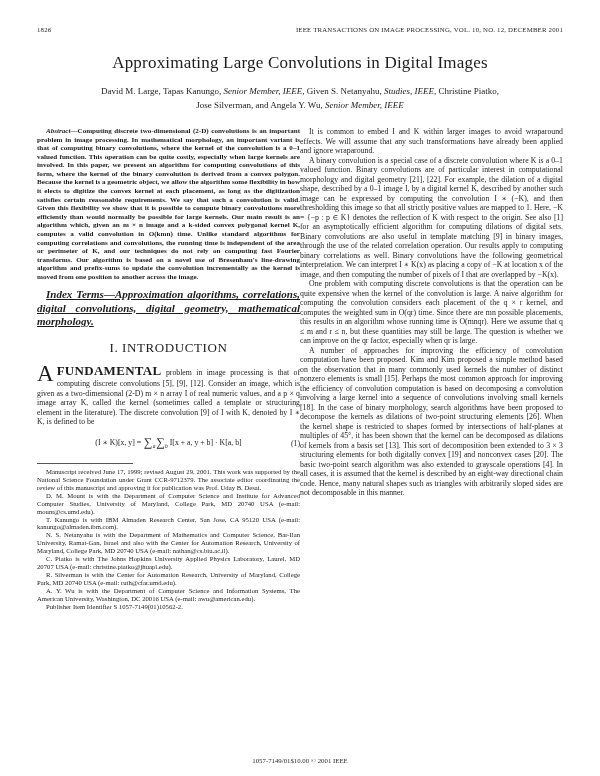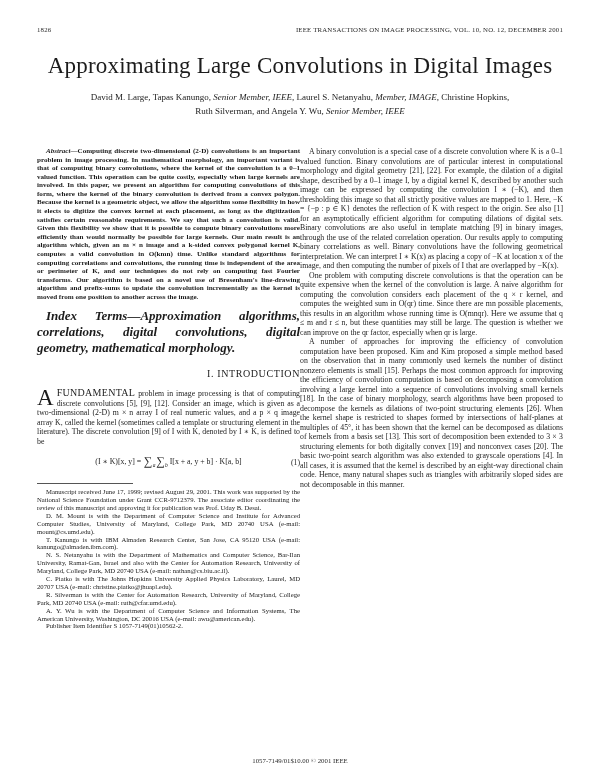--- a/index.html
+++ b/index.html
@@ -14,55 +14,56 @@
     width:600px; height:776px;
     background:#ffffff;
     padding:26px 37px 14px 37px;
     overflow:hidden;
   }
   .running-head {
     display:flex; justify-content:space-between; align-items:baseline;
     font-size:6.8px; color:#2a2a2a; letter-spacing:0.2px;
   }
   .title {
-    text-align:center; font-size:23px; font-weight:400;
+    text-align:center; font-size:17px; font-weight:400;
     margin-top:20px; letter-spacing:0.2px;
   }
   .authors {
     text-align:center; margin-top:12px;
     font-size:9px; line-height:1.5;
   }
   .ital { font-style:italic;font-family:Liberation Serif, serif; }
   .columns {
-    display:flex; gap:0; margin-top:29px; align-items:stretch;
+    display:flex; gap:0; margin-top:15px; align-items:stretch;
   }
   .col {
     flex:1; min-width:0;
     font-size:7.8px; line-height:1.22; text-align:justify;
   }
   .col-left { display:flex; flex-direction:column; }
   .col p { text-indent:9px; }
   .col p.noindent { text-indent:0; }
   .abstract {
     font-weight:bold; font-size:7.1px; line-height:1.21;
   }
   .abs-label { font-style:italic; }
   .index-terms {
-    font-weight:bold; font-style:italic; font-size:13px; line-height:1.21;
+    font-weight:bold; font-style:italic; font-size:11px; line-height:1.21;
     margin-top:7px;
+    text-decoration:underline;
   }
   .section-heading {
-    text-align:right; font-weight:400; font-size:10px;
+    text-align:center; font-weight:400; font-size:13px;
     letter-spacing:0.6px; margin-top:12px; margin-bottom:7px;
   }
   .dropcap {
     float:left; font-size:23px; line-height:19px;
     padding-right:3px; padding-top:1px;
   }
-  .lead-caps { font-size:10px; letter-spacing:0.3px; }
+  .lead-caps { font-size:13px; letter-spacing:0.3px;font-weight:bold; }
   .formula-row {
     position:relative; margin:8px 0 6px; text-align:center;
     font-size:7.8px;
   }
   .formula-row .math { }
   .sigma { font-size:12px; font-style:normal; vertical-align:-1px; margin:0 0.5px; }
   .sub { font-size:5.5px; font-style:italic; vertical-align:sub; }
   .eqnum { position:absolute; right:0; top:4px; font-style:normal; }
   .fn-block { margin-top:auto; padding-top:8px; }
   .fn-rule { width:96px; border-top:1px solid #555; margin-bottom:4px; }
@@ -82,24 +83,24 @@
 
   <div class="running-head">
     <span>1826</span>
     <span>IEEE TRANSACTIONS ON IMAGE PROCESSING, VOL. 10, NO. 12, DECEMBER 2001</span>
   </div>
 
   <h1 class="title">Approximating Large Convolutions in Digital Images</h1>
 
   <div class="authors">
     <div>
-      <span>David M. Large, Tapas Kanungo, </span><span class="ital">Senior Member, IEEE</span><span>, Laurel S. Netanyahu, </span><span class="ital">Member, IMAGE</span><span>, Christine Hopkins,</span>
+      <span>David M. Large, Tapas Kanungo, </span><span class="ital">Senior Member, IEEE</span><span>, Given S. Netanyahu, </span><span class="ital">Studies, IEEE</span><span>, Christine Piatko,</span>
     </div>
     <div>
-      <span>Ruth Silverman, and Angela Y. Wu, </span><span class="ital">Senior Member, IEEE</span>
+      <span>Jose Silverman, and Angela Y. Wu, </span><span class="ital">Senior Member, IEEE</span>
     </div>
   </div>
 
   <div class="columns">
 
     <div class="col col-left">
       <p class="abstract noindent" style="text-indent:9px">
         <span class="abs-label">Abstract—</span><span>Computing discrete two-dimensional (2-D) convolutions is an important problem in image processing. In mathematical morphology, an important variant is that of computing binary convolutions, where the kernel of the convolution is a 0–1 valued function. This operation can be quite costly, especially when large kernels are involved. In this paper, we present an algorithm for computing convolutions of this form, where the kernel of the binary convolution is derived from a convex polygon. Because the kernel is a geometric object, we allow the algorithm some flexibility in how it elects to digitize the convex kernel at each placement, as long as the digitization satisfies certain reasonable requirements. We say that such a convolution is valid. Given this flexibility we show that it is possible to compute binary convolutions more efficiently than would normally be possible for large kernels. Our main result is an algorithm which, given an m × n image and a k-sided convex polygonal kernel K, computes a valid convolution in O(kmn) time. Unlike standard algorithms for computing correlations and convolutions, the running time is independent of the area or perimeter of K, and our techniques do not rely on computing fast Fourier transforms. Our algorithm is based on a novel use of Bresenham's line-drawing algorithm and prefix-sums to update the convolution incrementally as the kernel is moved from one position to another across the image.</span>
       </p>
       <p class="index-terms">
@@ -124,20 +125,21 @@
         <p class="fn">T. Kanungo is with IBM Almaden Research Center, San Jose, CA 95120 USA (e-mail: kanungo@almaden.ibm.com).</p>
         <p class="fn">N. S. Netanyahu is with the Department of Mathematics and Computer Science, Bar-Ilan University, Ramat-Gan, Israel and also with the Center for Automation Research, University of Maryland, College Park, MD 20740 USA (e-mail: nathan@cs.biu.ac.il).</p>
         <p class="fn">C. Piatko is with The Johns Hopkins University Applied Physics Laboratory, Laurel, MD 20707 USA (e-mail: christine.piatko@jhuapl.edu).</p>
         <p class="fn">R. Silverman is with the Center for Automation Research, University of Maryland, College Park, MD 20740 USA (e-mail: ruth@cfar.umd.edu).</p>
         <p class="fn">A. Y. Wu is with the Department of Computer Science and Information Systems, The American University, Washington, DC 20016 USA (e-mail: awu@american.edu).</p>
         <p class="fn">Publisher Item Identifier S 1057-7149(01)10562-2.</p>
       </div>
     </div>
 
     <div class="col col-right">
+      <p>It is common to embed I and K within larger images to avoid wraparound effects. We will assume that any such transformations have already been applied and ignore wraparound.</p>
       <p>A binary convolution is a special case of a discrete convolution where K is a 0–1 valued function. Binary convolutions are of particular interest in computational morphology and digital geometry [21], [22]. For example, the dilation of a digital shape, described by a 0–1 image I, by a digital kernel K, described by another such image can be expressed by computing the convolution I ∗ (−K), and then thresholding this image so that all strictly positive values are mapped to 1. Here, −K = {−p : p ∈ K} denotes the reflection of K with respect to the origin. See also [1] for an asymptotically efficient algorithm for computing dilations of digital sets. Binary convolutions are also useful in template matching [9] in binary images, through the use of the related correlation operation. Our results apply to computing binary correlations as well. Binary convolutions have the following geometrical interpretation. We can interpret I ∗ K(x) as placing a copy of −K at location x of the image, and then computing the number of pixels of I that are overlapped by −K(x).</p>
       <p>One problem with computing discrete convolutions is that the operation can be quite expensive when the kernel of the convolution is large. A naive algorithm for computing the convolution considers each placement of the q × r kernel, and computes the weighted sum in O(qr) time. Since there are mn possible placements, this results in an algorithm whose running time is O(mnqr). Here we assume that q ≤ m and r ≤ n, but these quantities may still be large. The question is whether we can improve on the qr factor, especially when qr is large.</p>
       <p>A number of approaches for improving the efficiency of convolution computation have been proposed. Kim and Kim proposed a simple method based on the observation that in many commonly used kernels the number of distinct nonzero elements is small [15]. Perhaps the most common approach for improving the efficiency of convolution computation is based on decomposing a convolution involving a large kernel into a sequence of convolutions involving small kernels [18]. In the case of binary morphology, search algorithms have been proposed to decompose the kernels as dilations of two-point structuring elements [26]. When the kernel shape is restricted to shapes formed by intersections of half-planes at multiples of 45°, it has been shown that the kernel can be decomposed as dilations of kernels from a basis set [13]. This sort of decomposition been extended to 3 × 3 structuring elements for both digitally convex [19] and nonconvex cases [20]. The basic two-point search algorithm was also extended to grayscale operations [4]. In all cases, it is assumed that the kernel is described by an eight-way directional chain code. Hence, many natural shapes such as triangles with arbitrarily sloped sides are not decomposable in this manner.</p>
     </div>
 
   </div>
 
   <div class="page-footer">1057-7149/01$10.00 © 2001 IEEE</div>
 
 </div>

